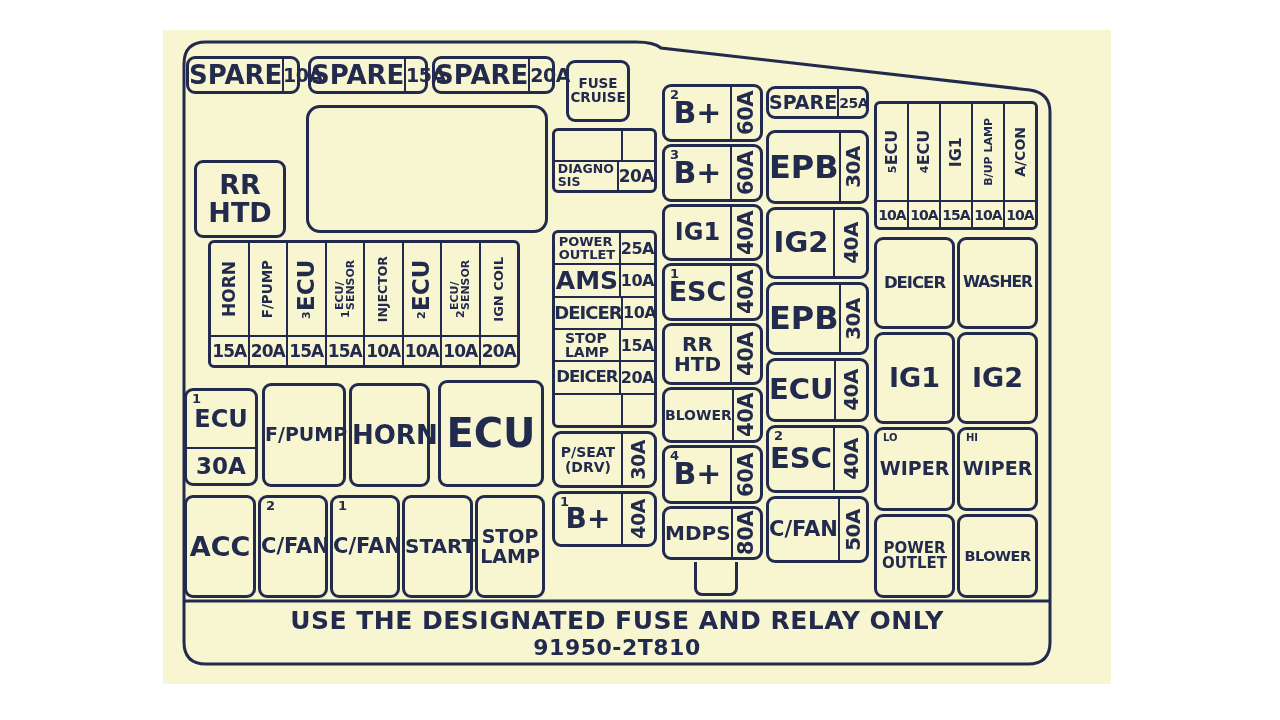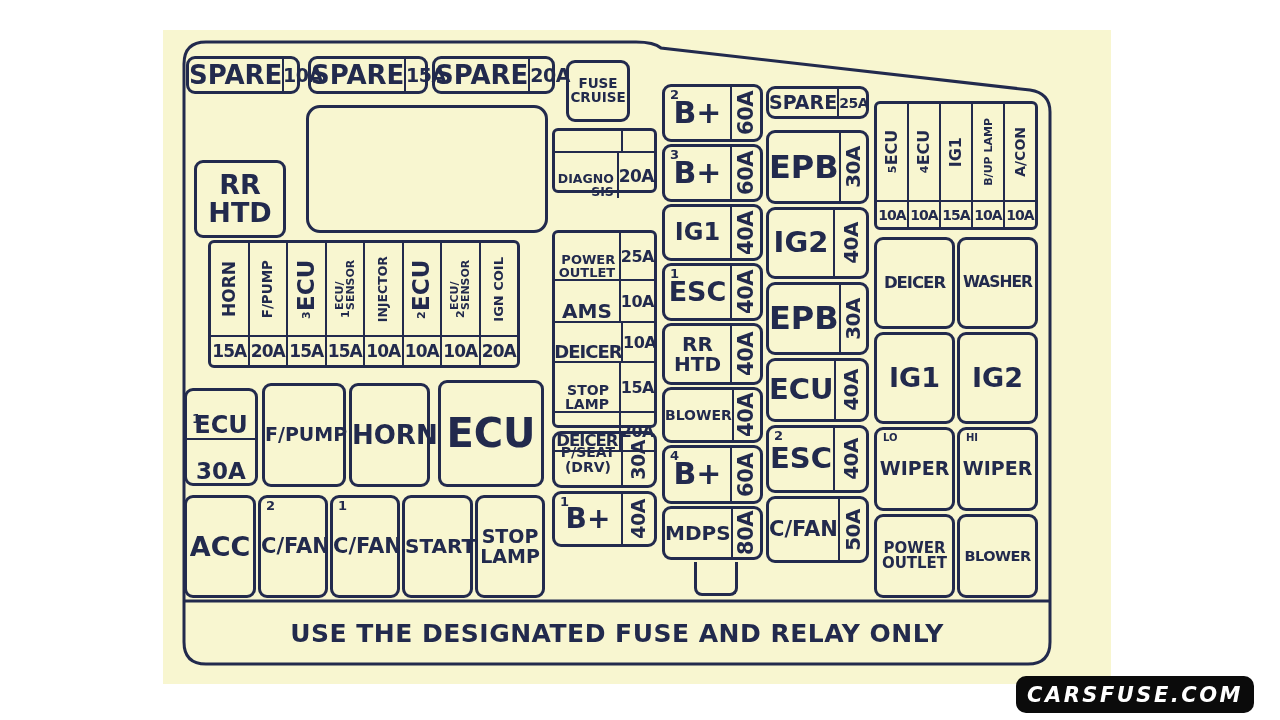--- a/index.html
+++ b/index.html
@@ -14,22 +14,22 @@
   .amp{display:flex;align-items:center;justify-content:center;border-left:2.5px solid #222a4d;
        letter-spacing:-0.5px;}
   .vamp{width:31px;}
   .vert{writing-mode:vertical-rl;transform:rotate(180deg);white-space:pre-line;line-height:1.0;
         display:inline-flex;align-items:center;}
   .supc{position:absolute;top:1px;left:5px;font-size:13px;font-weight:700;}
   .rsup{font-size:11px;}
   .vstack{flex-direction:column;}
   .mrow{flex:1;display:flex;}
   .mrow + .mrow{border-top:2.5px solid #222a4d;}
-  .mlab{width:66px;display:flex;align-items:center;justify-content:center;text-align:right;
-        white-space:pre-line;line-height:1.0;margin-top:20px;}
+  .mlab{width:66px;display:flex;align-items:center;justify-content:center;text-align:left;
+        white-space:pre-line;line-height:1.0;}
   .mamp{flex:1;border-left:2.5px solid #222a4d;display:flex;align-items:center;justify-content:center;
         font-size:16px;letter-spacing:-0.5px;}
   .strip{border-radius:6px;}
   .fcol{flex:1;display:flex;flex-direction:column;}
   .fcol + .fcol{border-left:2.5px solid #222a4d;}
   .flab{flex:1;display:flex;align-items:center;justify-content:center;}
   .famp{height:28px;border-top:2.5px solid #222a4d;display:flex;align-items:center;justify-content:center;
         font-size:17px;letter-spacing:-1px;}
   .famp-s{height:25px;font-size:14px;}
   .corner{position:absolute;top:3px;left:6px;font-size:10px;font-weight:700;}
@@ -141,21 +141,21 @@
     </div>
   </div>
 
   <div class="box vstack strip" style="left:552px;top:230px;width:105px;height:198px">
     <div class="mrow">
       <div class="mlab" style="font-size:13px">POWER
 OUTLET</div>
       <div class="mamp">25A</div>
     </div>
     <div class="mrow">
-      <div class="mlab" style="font-size:20px">AMS</div>
+      <div class="mlab" style="font-size:25px">AMS</div>
       <div class="mamp">10A</div>
     </div>
     <div class="mrow">
       <div class="mlab" style="font-size:18px;letter-spacing:-1px">DEICER</div>
       <div class="mamp">10A</div>
     </div>
     <div class="mrow">
       <div class="mlab" style="font-size:14px">STOP
 LAMP</div>
       <div class="mamp">15A</div>
@@ -366,16 +366,16 @@
   <div class="box" style="left:402px;top:495px;width:71px;height:103px">
     <div class="lab" style="font-size:20px">START</div>
   </div>
   <div class="box" style="left:475px;top:495px;width:70px;height:103px">
     <div class="lab" style="font-size:19px">STOP
 LAMP</div>
   </div>
 
   <div class="footer">
     <div style="font-size:25px">USE THE DESIGNATED FUSE AND RELAY ONLY</div>
-  </div>
-
-  <div class="logo">CARSFUSE.COM</div>
+    <div style="font-size:22px">91950-2T810</div>
+  </div>
+
 </div>
 
 </body></html>

